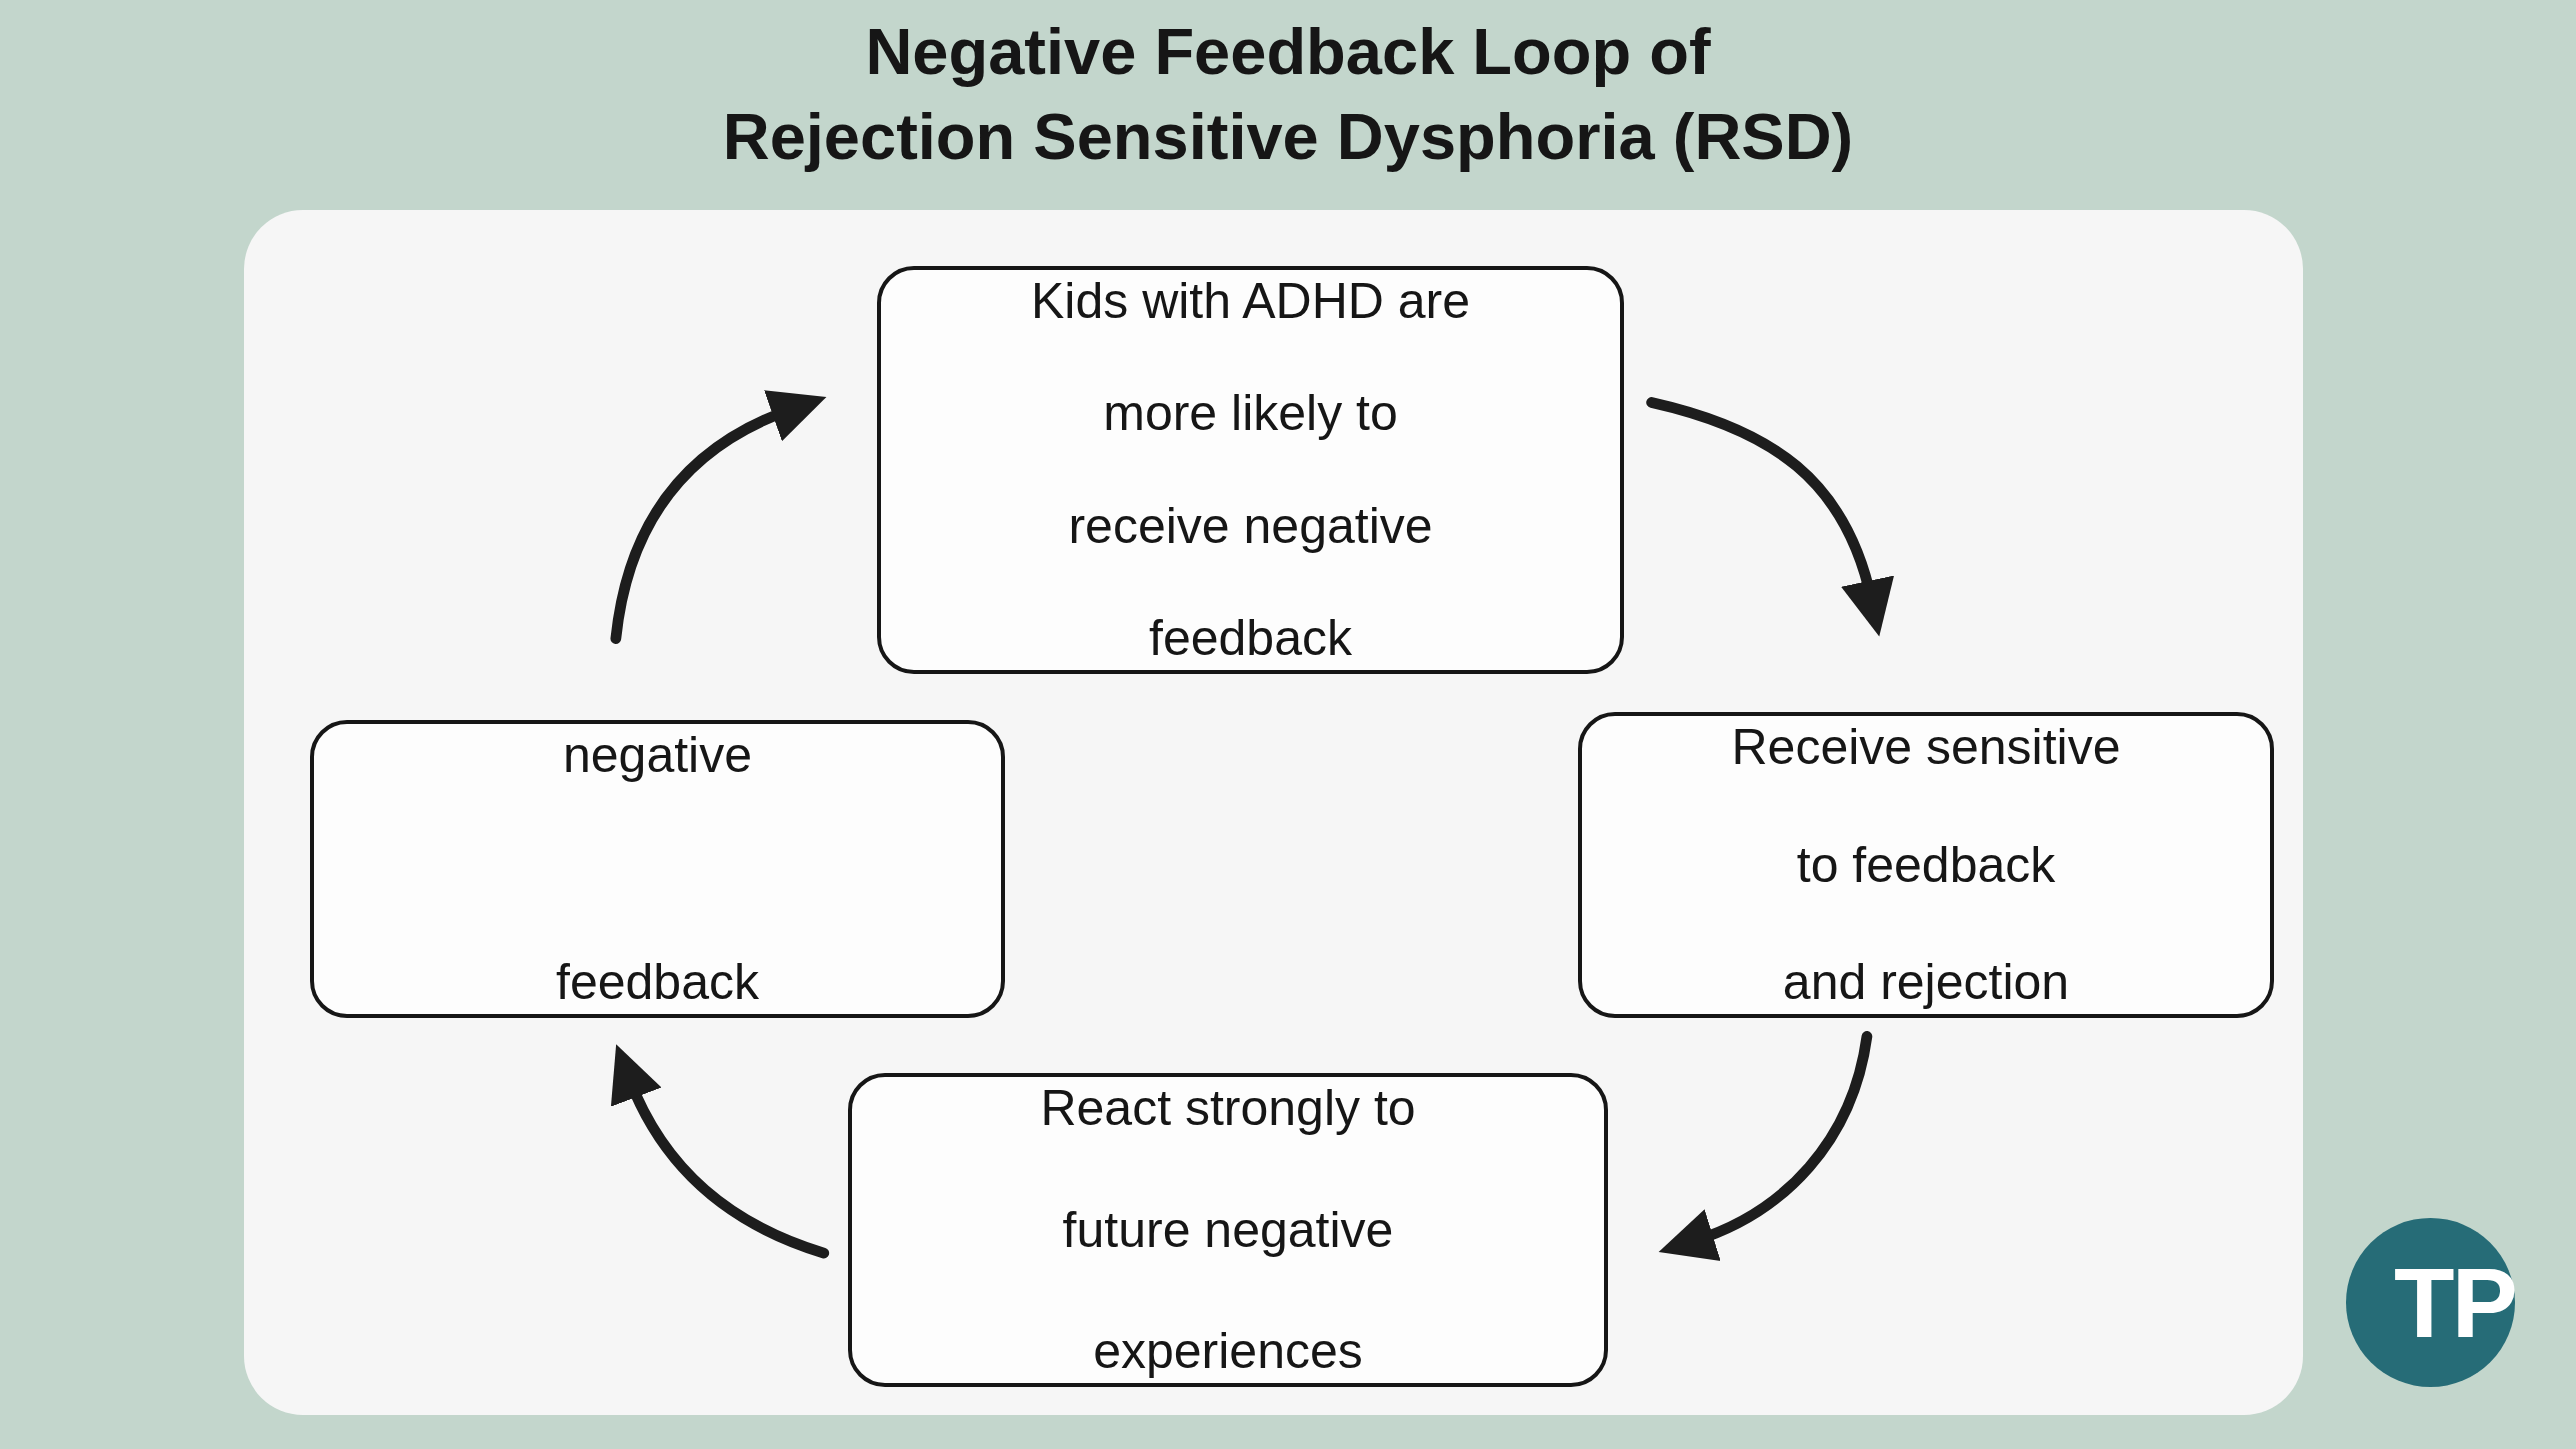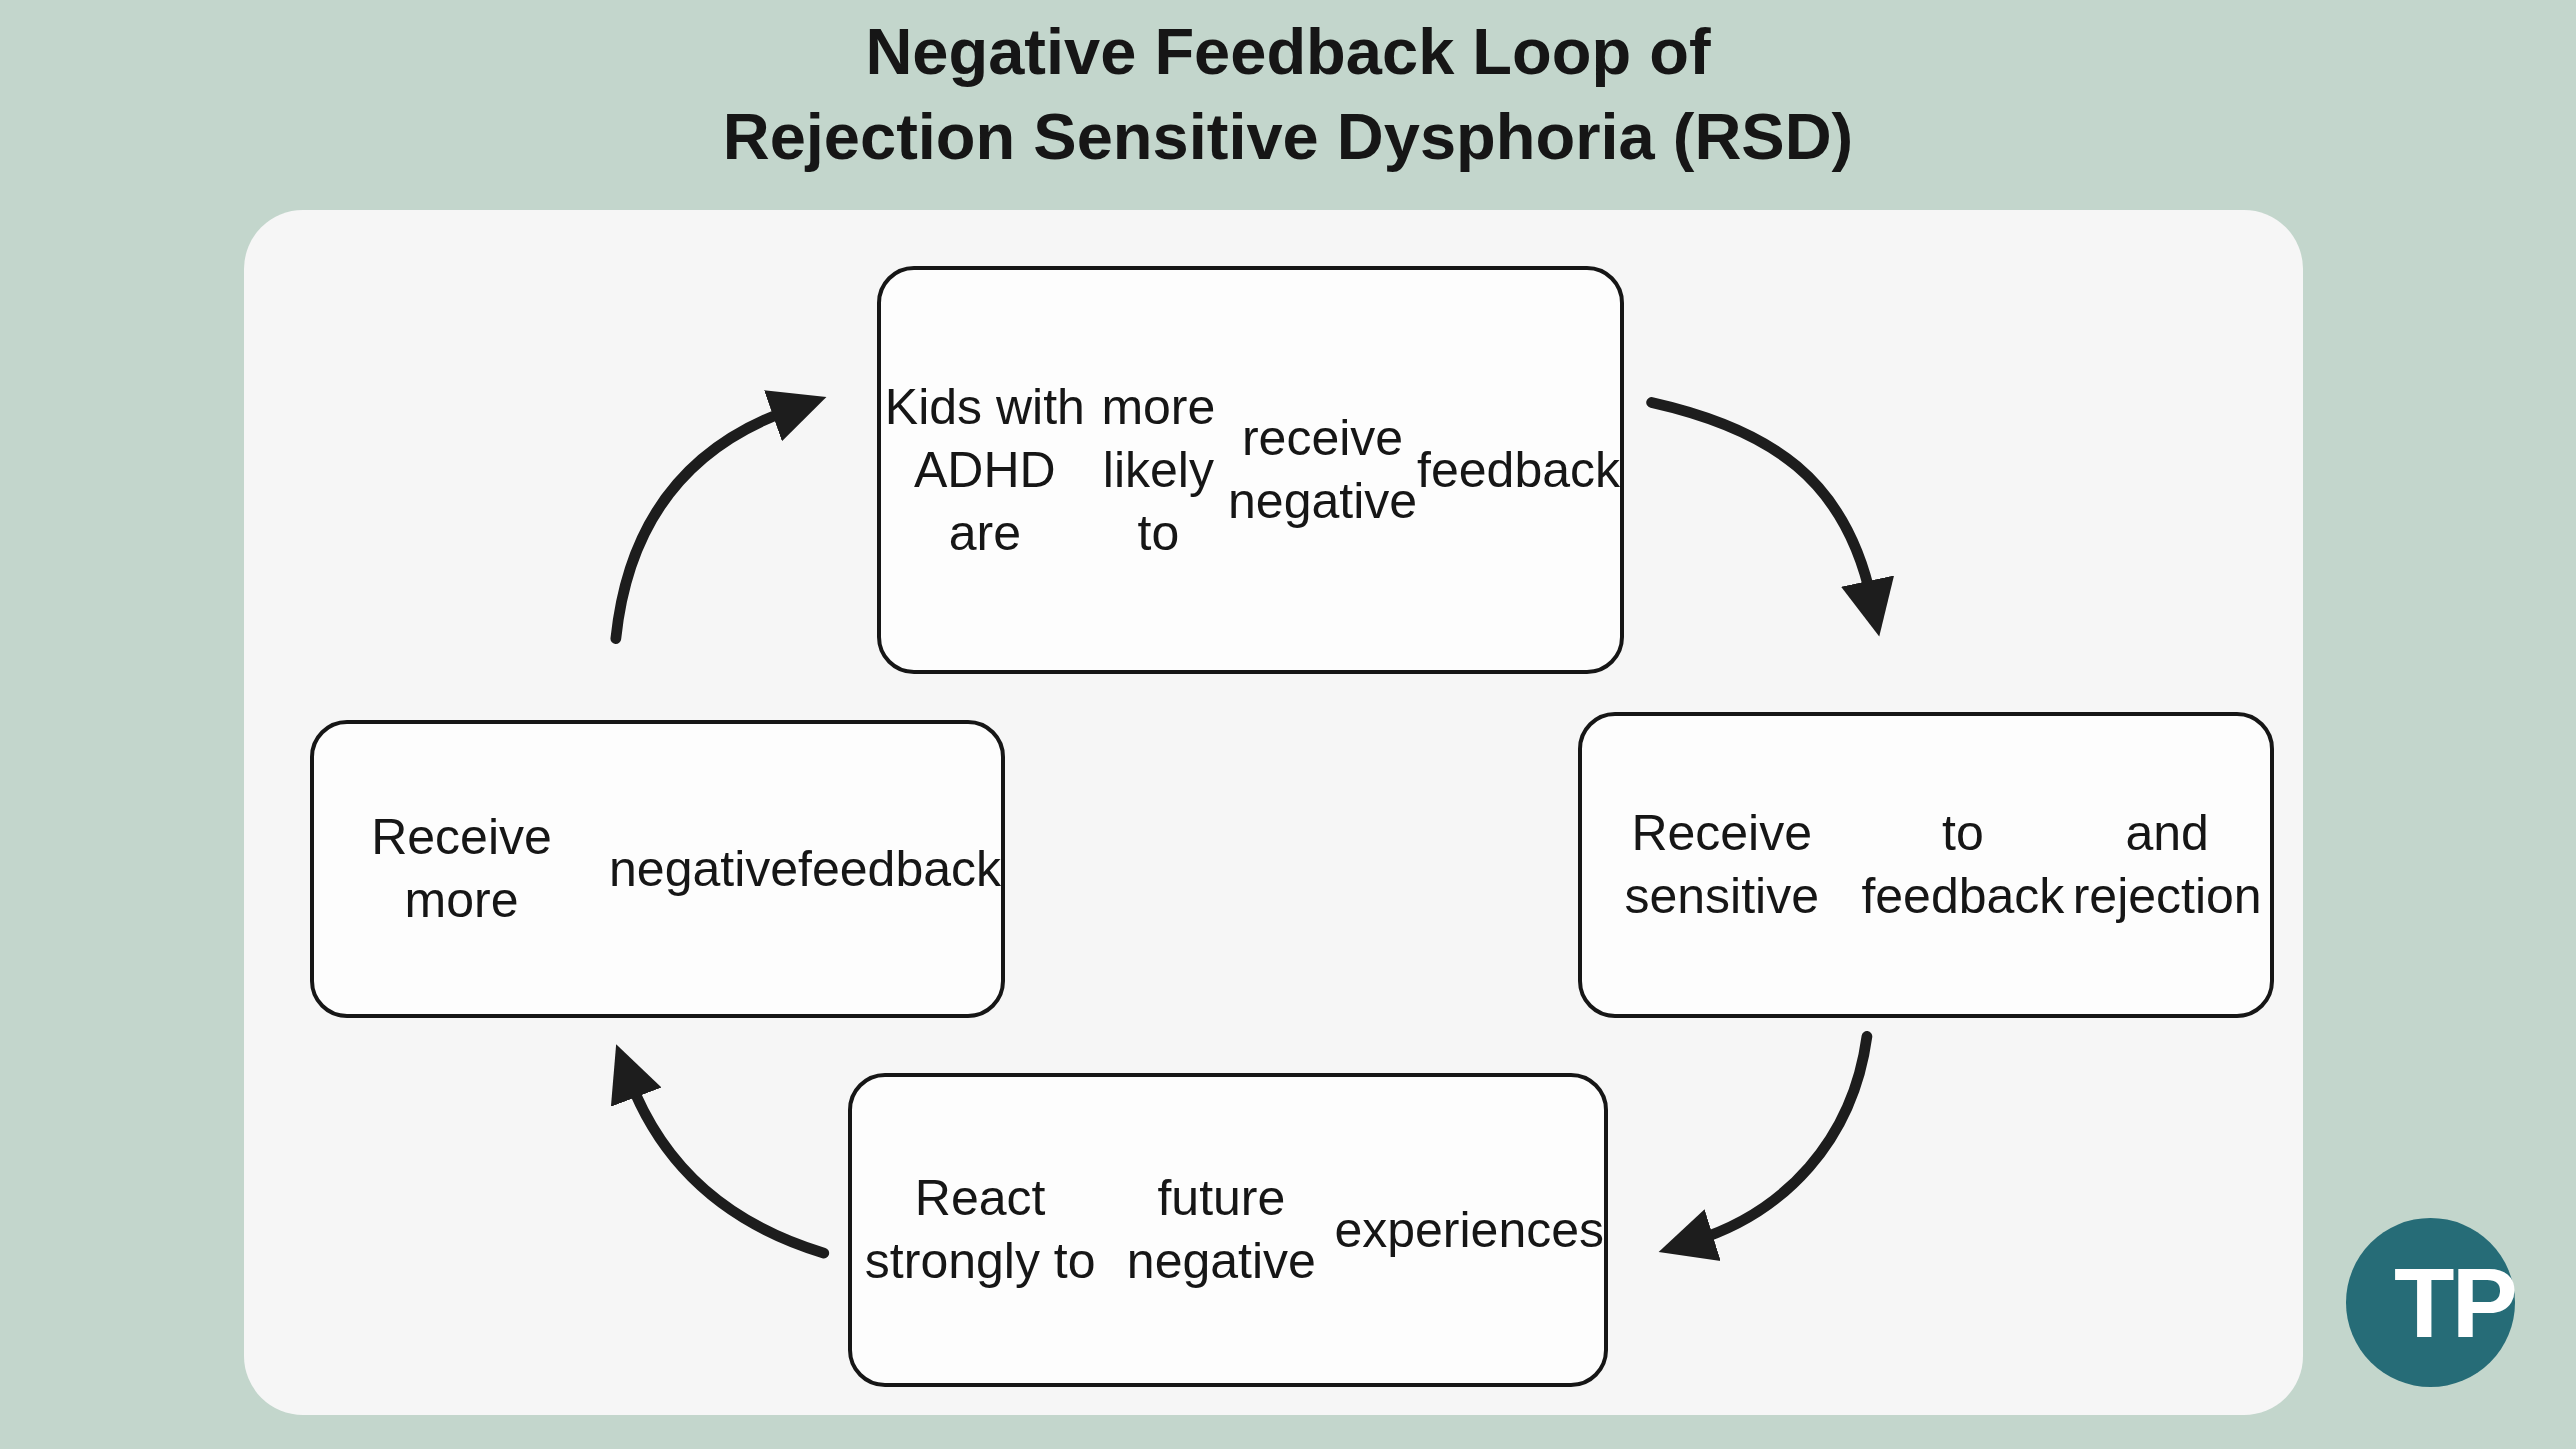--- a/index.html
+++ b/index.html
@@ -46,21 +46,21 @@
     stroke:var(--c-arrow);
     stroke-width:16;
     stroke-linecap:round;
   }
   .arrows marker path{fill:var(--c-arrow);}
   .box{
     position:absolute;
     background:var(--c-box-fill);
     border:4.7px solid var(--c-box-border);
     border-radius:37px;
-    display:flex;flex-direction:row;
+    display:flex;flex-direction:column;
     align-items:center;justify-content:space-between;
     text-align:center;
     font-size:50px;line-height:63px;
     color:var(--c-text);
   }
   .box .ln{display:block;}
   #box-top   {left:877px;top:266px; width:747px;height:408px;}
   #box-right {left:1578px;top:712px;width:696px;height:306px;}
   #box-left  {left:310px; top:720px;width:695px;height:298px;}
   #box-bottom{left:848px;top:1041px;width:760px;height:314px;margin-top:32px;}
@@ -116,21 +116,20 @@
     <span class="ln">and rejection</span>
   </div>
 
   <div class="box" id="box-bottom">
     <span class="ln">React strongly to</span>
     <span class="ln">future negative</span>
     <span class="ln">experiences</span>
   </div>
 
   <div class="box" id="box-left">
-    <span class="ln">Receive more</span>
     <span class="ln">negative</span>
     <span class="ln">feedback</span>
   </div>
 
   <div class="logo">
     <span>TP</span>
   </div>
 
 </div>
 

